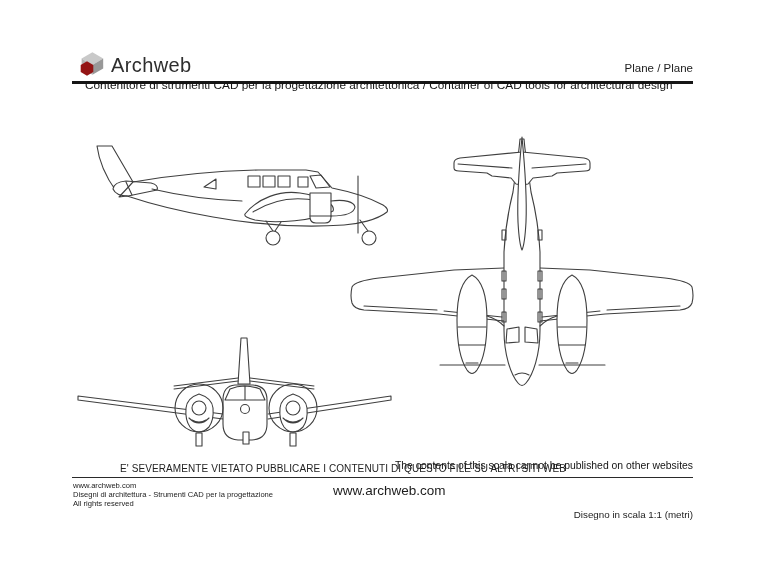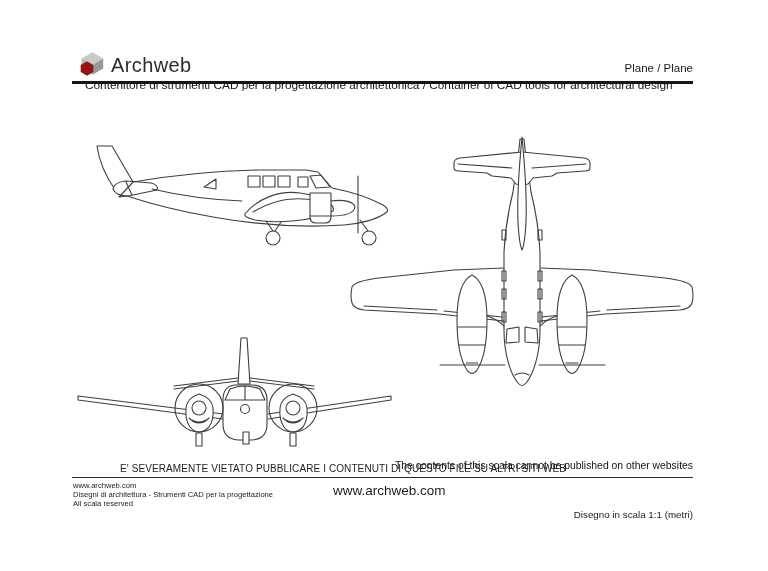--- a/index.html
+++ b/index.html
@@ -111,16 +111,16 @@
   <rect class="fillw" x="290" y="433" width="6" height="13"></rect>
 </svg>
 
 <div class="abs notice-it">E' SEVERAMENTE VIETATO PUBBLICARE I CONTENUTI DI QUESTO FILE SU ALTRI SITI WEB</div>
 <div class="abs notice-en">The contents of this scala cannot be published on other websites</div>
 <div class="abs rule-thin"></div>
 
 <div class="abs footer-left">
   <div>www.archweb.com</div>
   <div>Disegni di architettura - Strumenti CAD  per la progettazione</div>
-  <div>All scala reserved</div>
+  <div>All rights reserved</div>
 </div>
 <div class="abs footer-url">www.archweb.com</div>
 <div class="abs footer-scale">Disegno in scala 1:1 (metri)</div>
 
 </body></html>

